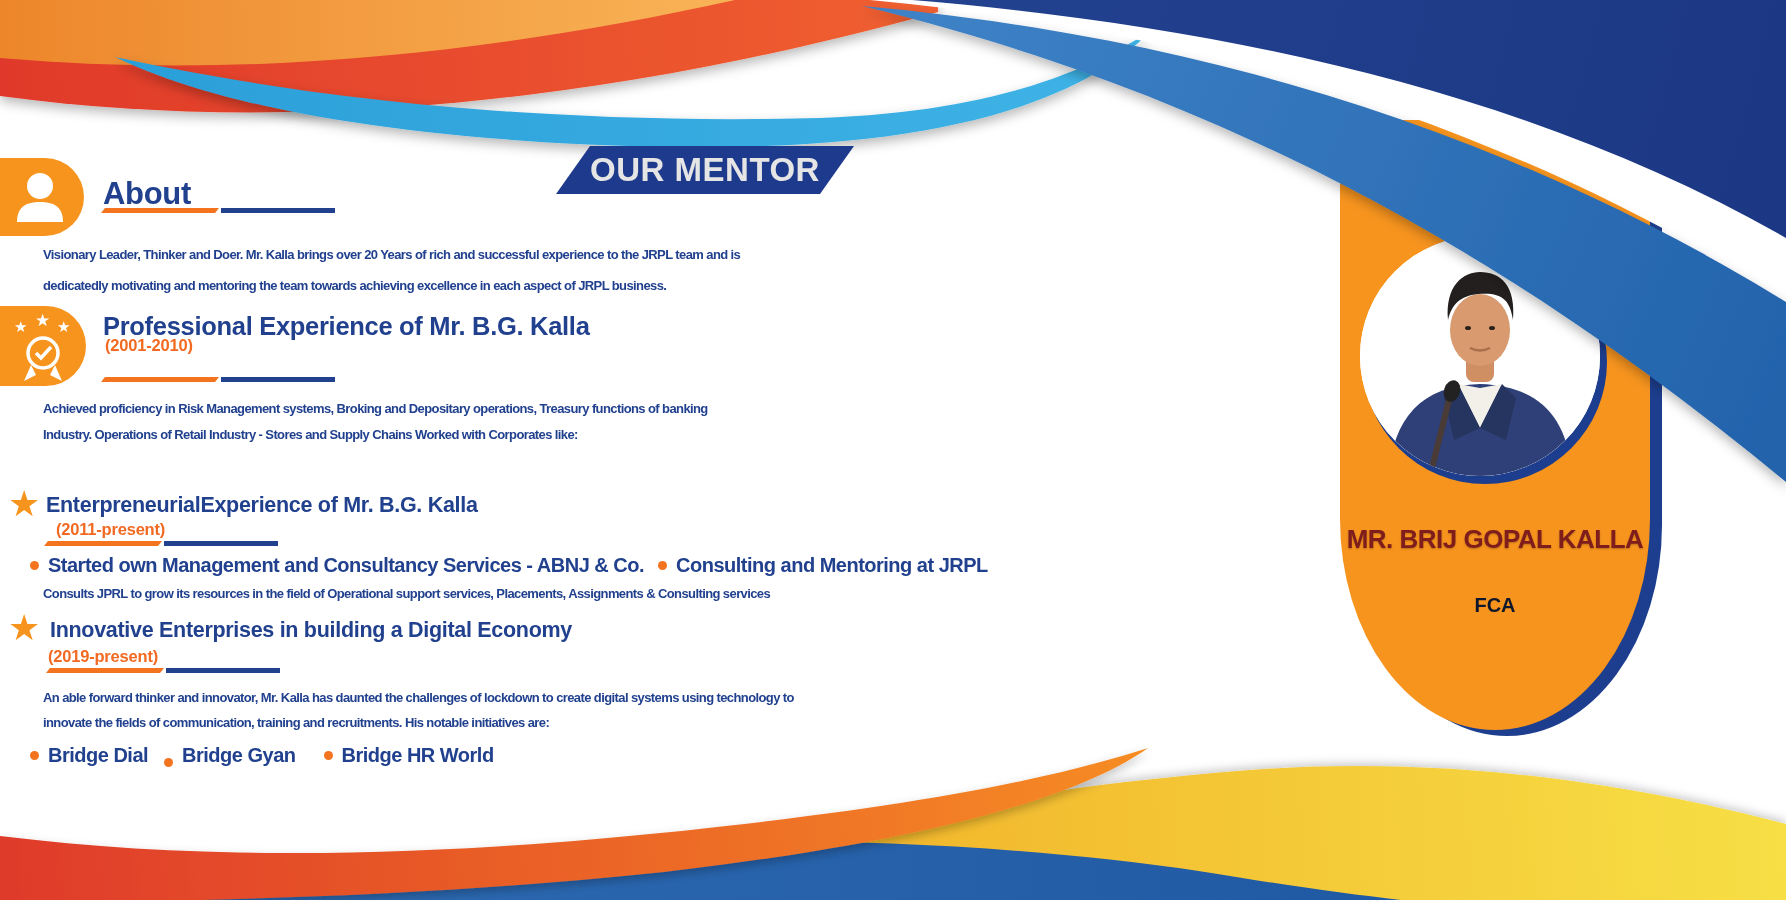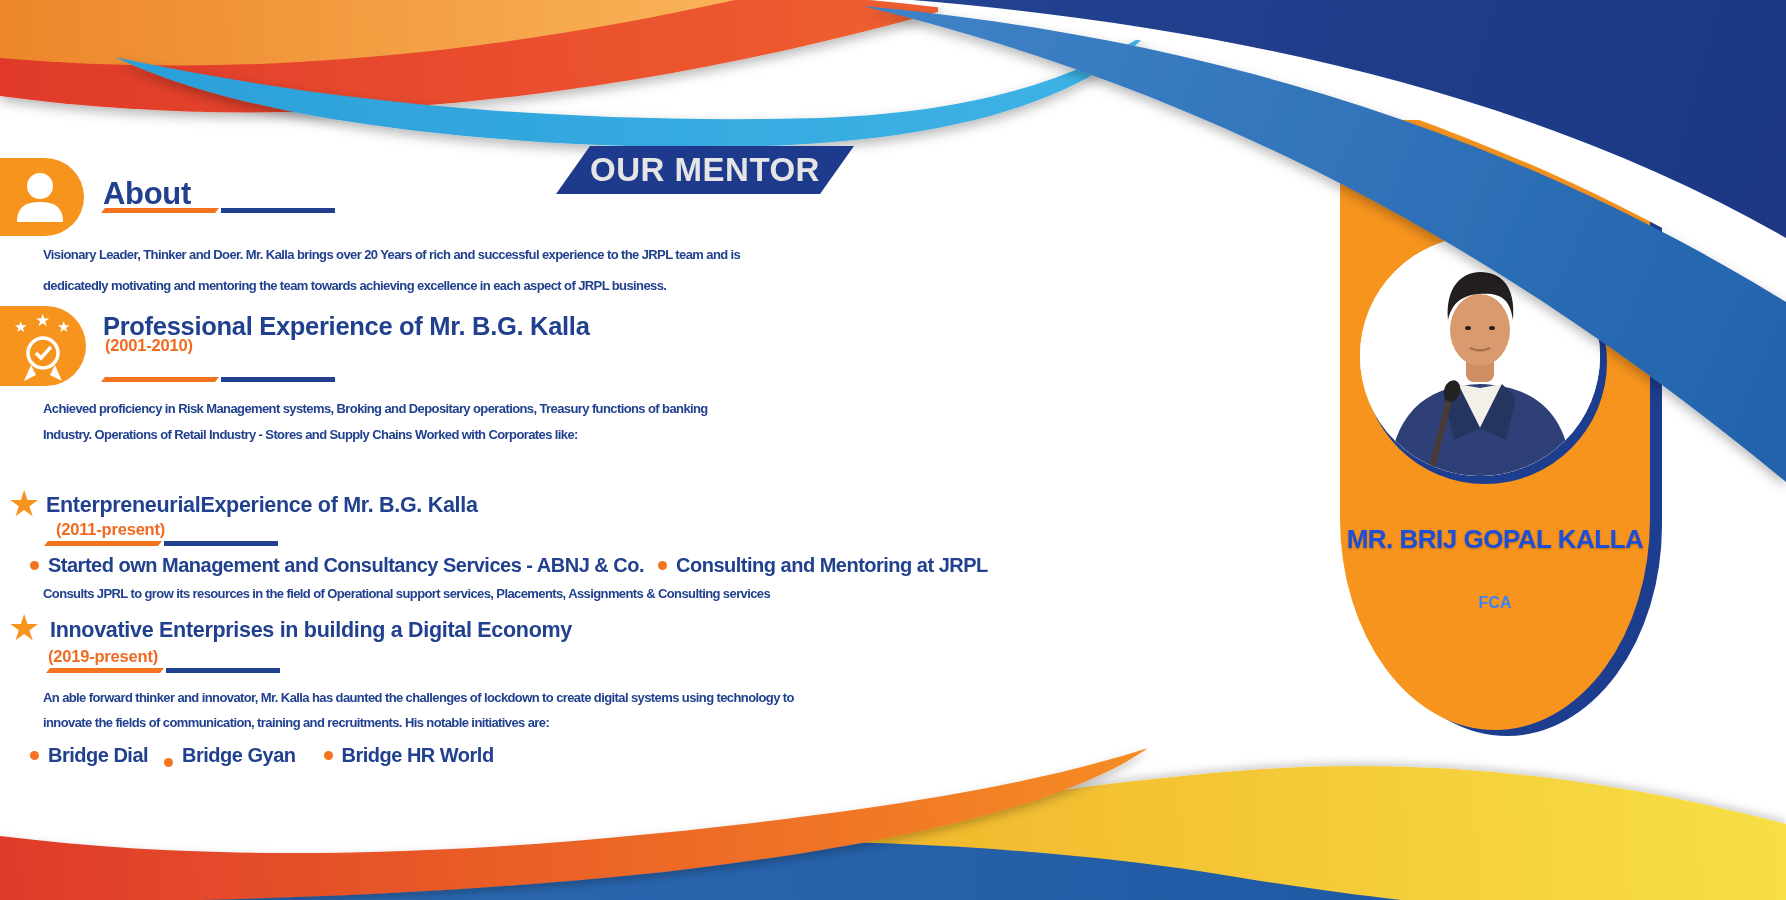--- a/index.html
+++ b/index.html
@@ -39,24 +39,24 @@
           display:flex;align-items:center;justify-content:center;}
   .banner span{color:#e5e5e5;font-size:33px;letter-spacing:0.5px;}
 
   
   .card-shadow{position:absolute;left:1352px;top:128px;width:310px;height:608px;background:#1D3E8E;
                border-radius:26px 26px 158px 158px / 26px 26px 215px 215px;}
   .card{position:absolute;left:1340px;top:120px;width:310px;height:610px;background:#F7941E;
         border-radius:26px 26px 158px 158px / 26px 26px 215px 215px;}
   .ring{position:absolute;left:1363px;top:240px;width:244px;height:244px;border-radius:50%;background:#1D3E8E;}
   .photo{position:absolute;left:1360px;top:236px;width:240px;height:240px;border-radius:50%;background:#ffffff;overflow:hidden;}
-  .mentor-name{position:absolute;left:1336px;top:524px;width:318px;text-align:center;color:#1d4ed8;
+  .mentor-name{position:absolute;left:1336px;top:524px;width:318px;text-align:center;color:#7f1d1d;
                font-size:26px;letter-spacing:-0.5px;text-shadow:0 1px 2px rgba(0,0,0,.25);}
   .mentor-role{position:absolute;left:1336px;top:562px;width:318px;text-align:center;color:#1D3E8E;font-size:20px;letter-spacing:-0.3px;}
-  .mentor-fca{position:absolute;left:1336px;top:594px;width:318px;text-align:center;color:#3b82f6;font-size:16px;}
+  .mentor-fca{position:absolute;left:1336px;top:594px;width:318px;text-align:center;color:#0f172a;font-size:20px;}
 </style>
 </head>
 <body>
 
 <div class="stage">
 
   <svg class="layer" width="1786" height="900" viewBox="0 0 1786 900">
     <defs>
       <linearGradient id="gAmber" gradientUnits="userSpaceOnUse" x1="0" y1="30" x2="730" y2="20">
         <stop offset="0" stop-color="#ED862B"></stop>

